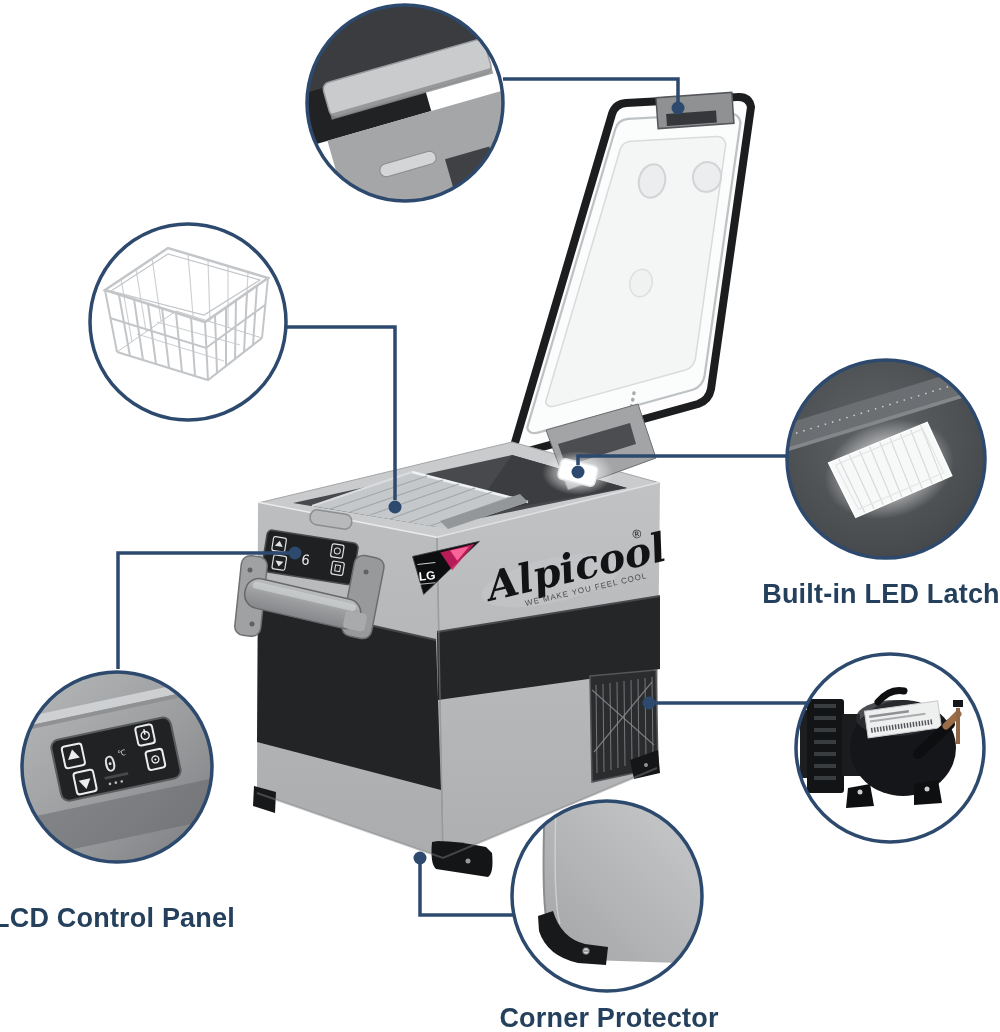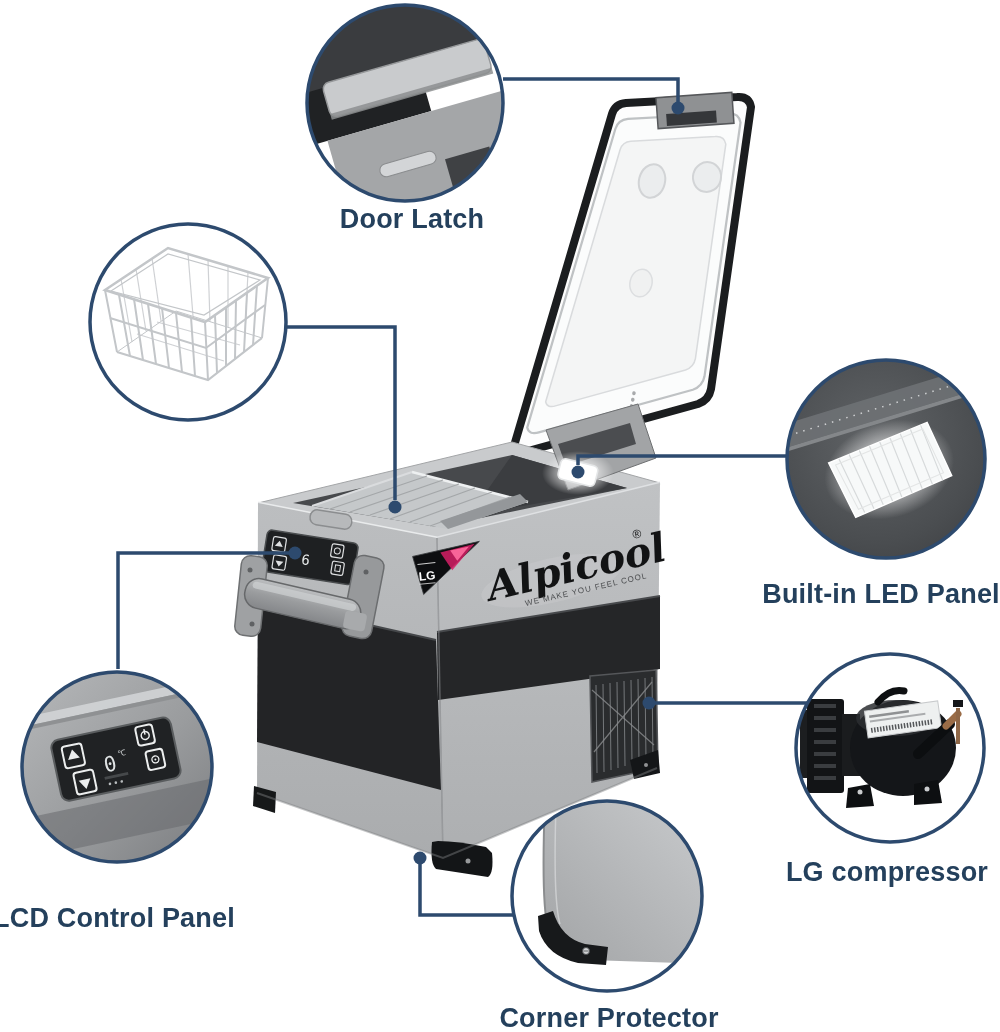--- a/index.html
+++ b/index.html
@@ -319,19 +319,17 @@
       <path d="M545,798 Q541,902 548,928 Q558,954 590,960" fill="none" stroke="#8b8d8f" stroke-width="2"></path>
       <path d="M556,806 Q553,900 560,924" fill="none" stroke="#d8dadc" stroke-width="1.5" opacity="0.7"></path>
       <path d="M538,916 L553,911 Q561,938 585,944 L608,947 L606,965 L578,963 Q547,956 539,931 Z" fill="#17191b"></path>
       <circle cx="586" cy="951" r="3.5" fill="#cfd1d3" stroke="#4a4c4e" stroke-width="1"></circle>
       <path d="M583.5,951 L588.5,951" stroke="#4a4c4e" stroke-width="0.8"></path>
     </g>
     <circle cx="607" cy="896" r="95" fill="none" stroke="#2d4a6e" stroke-width="3.5"></circle>
   </g>
 </svg>
 
-<div class="callout-label" style="left:412px; top:204px;">Door Latch</div>
-<div class="callout-label" style="left:881px; top:579px;">Built-in LED Panel</div>
+<div class="callout-label" style="left:881px; top:579px;">Built-in LED Latch</div>
 <div class="callout-label" style="left:114px; top:903px;">LCD Control Panel</div>
-<div class="callout-label" style="left:887px; top:857px;">LG compressor</div>
 <div class="callout-label" style="left:609px; top:1003px;">Corner Protector</div>
 
 </div>
 
 </body></html>

